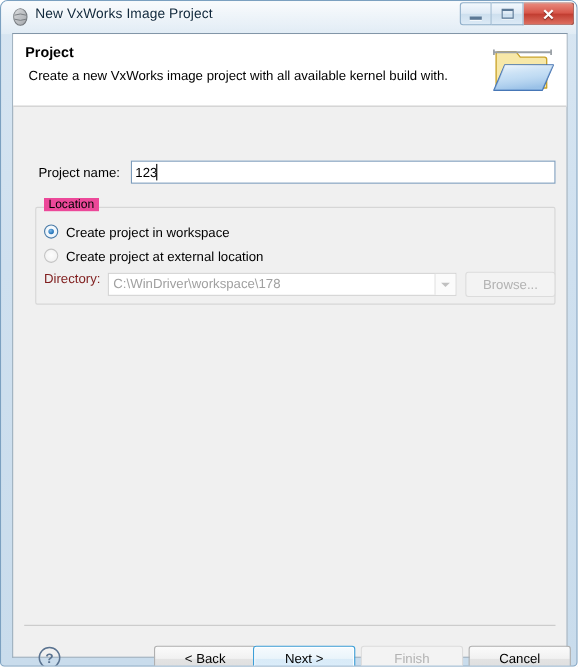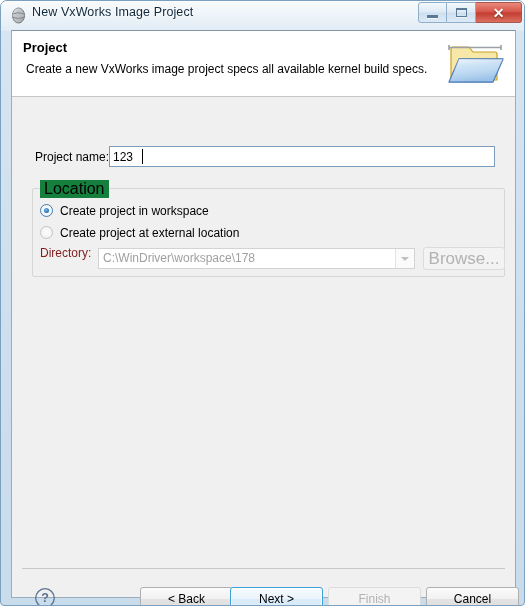--- a/index.html
+++ b/index.html
@@ -153,21 +153,21 @@
 
   
   #projname-label {
     position: absolute;
     left: 23px; top: 119px;
     font-size: 12px;
     color: #000;
   }
   #projname-input {
     position: absolute;
-    left: 97px; top: 115px;
+    left: 107px; top: 115px;
     width: 386px;
     height: 21px;
     box-sizing: border-box;
     background: #ffffff;
     border: 1px solid #7c9cbb;
     font-size: 12px;
     color: #000;
     padding: 0 0 0 3px;
     line-height: 19px;
     font-family: "Liberation Sans", sans-serif;
@@ -185,23 +185,23 @@
     left: 20px; top: 157px;
     width: 473px;
     height: 89px;
     box-sizing: border-box;
     border: 1px solid #d6d6d6;
     border-radius: 2px;
   }
   #location-legend {
     position: absolute;
     left: 28px; top: 149px;
-    background: #15803d;
+    background: #ec4899;
     padding: 0 4px;
-    font-size: 16px;
+    font-size: 11px;
     color: #000;
   }
 
   .radio-row {
     position: absolute;
     left: 28px;
     display: flex;
     align-items: center;
     height: 17px;
   }
@@ -277,21 +277,21 @@
     left: 411px; top: 216px;
     width: 82px;
     height: 23px;
     box-sizing: border-box;
     border: 1px solid #dcdcdc;
     border-radius: 3px;
     background: #f3f3f3;
     display: flex;
     align-items: center;
     justify-content: center;
-    font-size: 17px;
+    font-size: 12px;
     color: #b2b2b2;
   }
 
   
   #bottom-sep {
     position: absolute;
     left: 10px; top: 537px;
     width: 483px;
     height: 1px;
     background: #c8c8c8;
@@ -367,21 +367,21 @@
       <div class="win-btn" id="btn-close">
         <div class="glyph-close">✕</div>
       </div>
     </div>
   </div>
 
   <div id="client">
 
     <div id="header">
       <div id="header-title">Project</div>
-      <div id="header-desc">Create a new VxWorks image project specs all available kernel build specs.</div>
+      <div id="header-desc">Create a new VxWorks image project with all available kernel build with.</div>
 
       <svg id="header-icon" viewBox="0 0 58 54">
 
         <path d="M6 10 h16 l4 5 h22 a2 2 0 0 1 2 2 v26 h-44 a2 2 0 0 1 -2 -2 v-29 a2 2 0 0 1 2 -2 z" fill="#f7e8a8" stroke="#c9a227" stroke-width="1.2" stroke-linejoin="round"></path>
 
         <line x1="2" y1="10.5" x2="54" y2="10.5" stroke="#9aa0a6" stroke-width="1.6"></line>
         <line x1="2" y1="8" x2="2" y2="13" stroke="#9aa0a6" stroke-width="1.6"></line>
         <line x1="54" y1="8" x2="54" y2="13" stroke="#9aa0a6" stroke-width="1.6"></line>
 
         <path d="M12 22 h44 l-10 23 h-44 z" fill="#bcd9f2" stroke="#3f6fb0" stroke-width="1.3" stroke-linejoin="round"></path>

